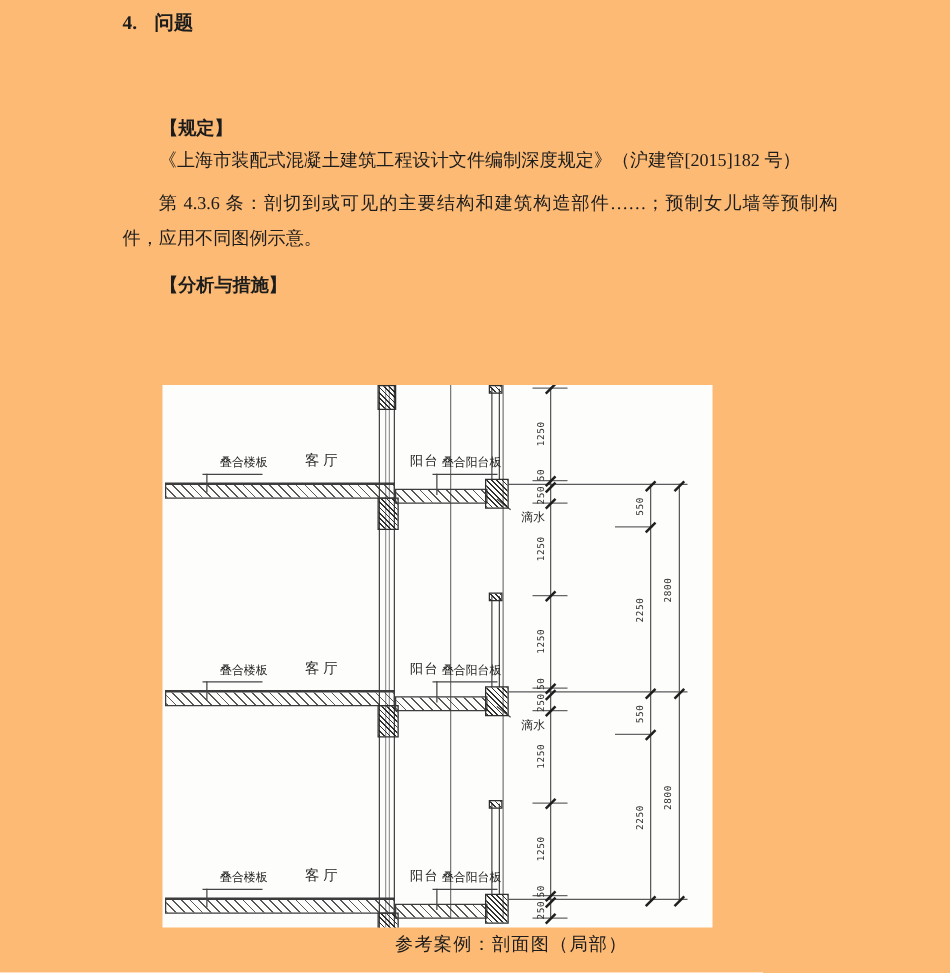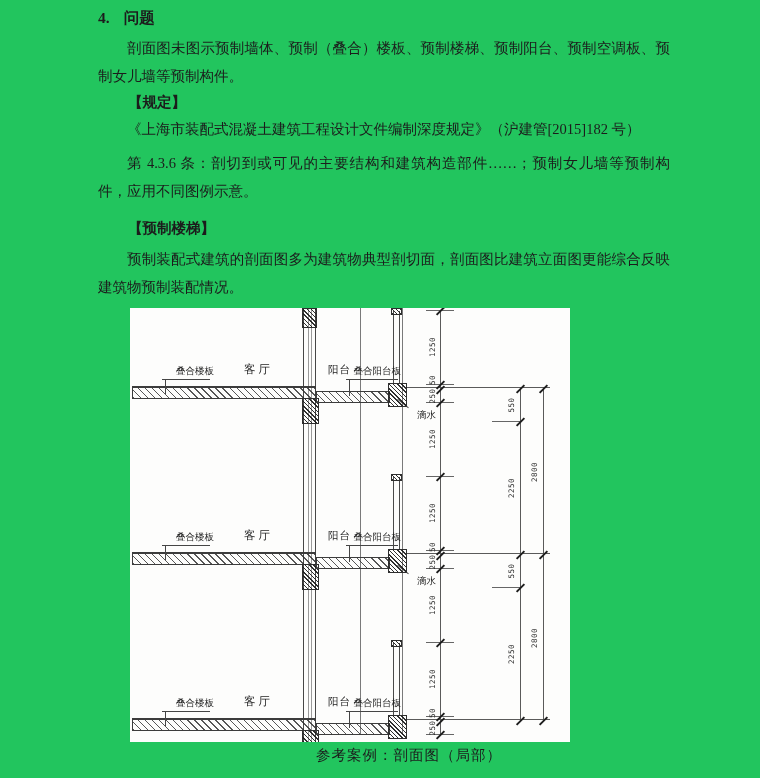--- a/index.html
+++ b/index.html
@@ -1,16 +1,16 @@
 <!DOCTYPE html>
 <html><head>
 <meta charset="utf-8">
 <style>
   html,body{margin:0;padding:0;background:#ffffff;}
-  .page{position:relative;width:760px;height:778px;background:#22c55e;overflow:hidden;
+  .page{position:relative;width:760px;height:778px;background:#fdba74;overflow:hidden;
         font-family:"Liberation Serif","DejaVu Serif",serif;color:#1c1c1c;}
   .abs{position:absolute;}
   .heading{position:absolute;left:98px;top:8px;font-size:15.5px;font-weight:bold;}
   .heading .num{margin-right:14px;}
   .para{position:absolute;left:98px;width:572px;margin:0;font-size:14.5px;line-height:28px;
         text-align:justify;}
   .indent{text-indent:2em;}
   .seclabel{position:absolute;left:128px;font-size:14.5px;font-weight:bold;}
   .caption{position:absolute;left:316px;top:746px;font-size:14.5px;letter-spacing:1px;}
 
@@ -51,28 +51,26 @@
 </style>
 </head>
 <body>
 
 <div class="page">
 
   <div class="heading">
     <span class="num">4.</span><span>问题</span>
   </div>
 
-  <p class="para indent" style="top:34px">剖面图未图示预制墙体、预制（叠合）楼板、预制楼梯、预制阳台、预制空调板、预制女儿墙等预制构件。</p>
 
   <div class="seclabel" style="top:93px">【规定】</div>
   <p class="para indent" style="top:115px">《上海市装配式混凝土建筑工程设计文件编制深度规定》（沪建管[2015]182 号）</p>
   <p class="para indent" style="top:149px">第 4.3.6 条：剖切到或可见的主要结构和建筑构造部件……；预制女儿墙等预制构件，应用不同图例示意。</p>
 
-  <div class="seclabel" style="top:219px">【预制楼梯】</div>
-  <p class="para indent" style="top:245px">预制装配式建筑的剖面图多为建筑物典型剖切面，剖面图比建筑立面图更能综合反映建筑物预制装配情况。</p>
+  <div class="seclabel" style="top:219px">【分析与措施】</div>
 
   <div class="drawing">
 
     <div class="wall">
       <div class="wall-core"></div>
     </div>
     <div class="abs hatch2" style="left:172px;top:0;width:15px;height:20px"></div>
     <div class="vl" style="left:230px;top:0;height:427px;background:#7a7a7a"></div>
     <div class="vl" style="left:272px;top:0;height:427px;background:#7a7a7a"></div>
 

